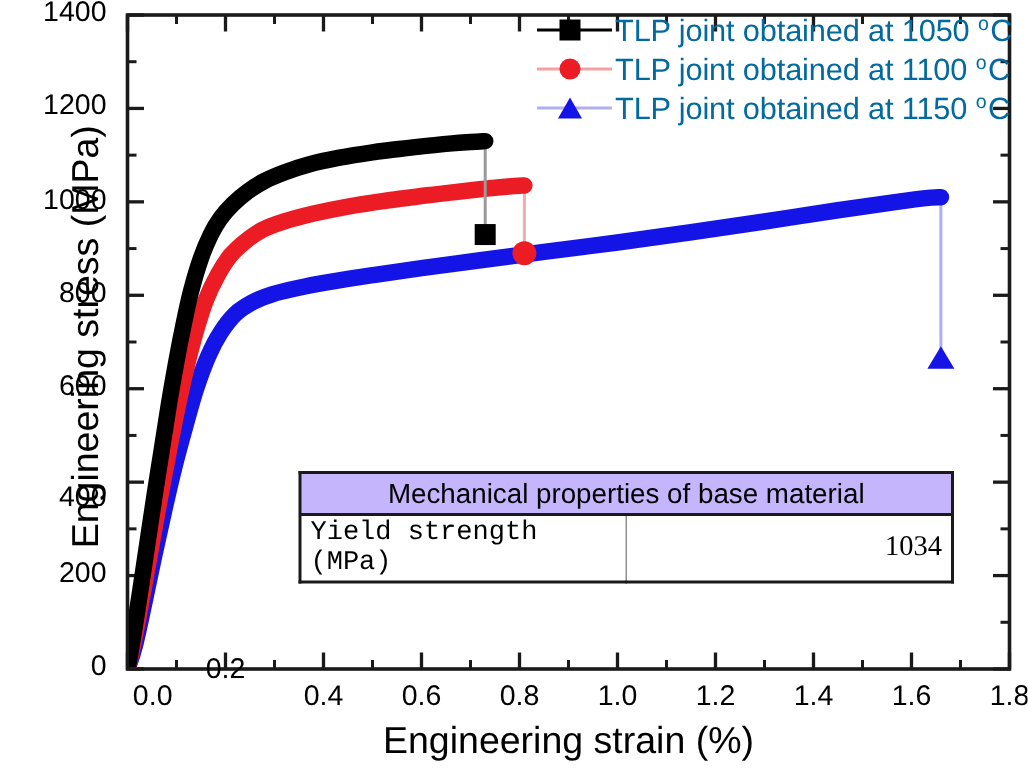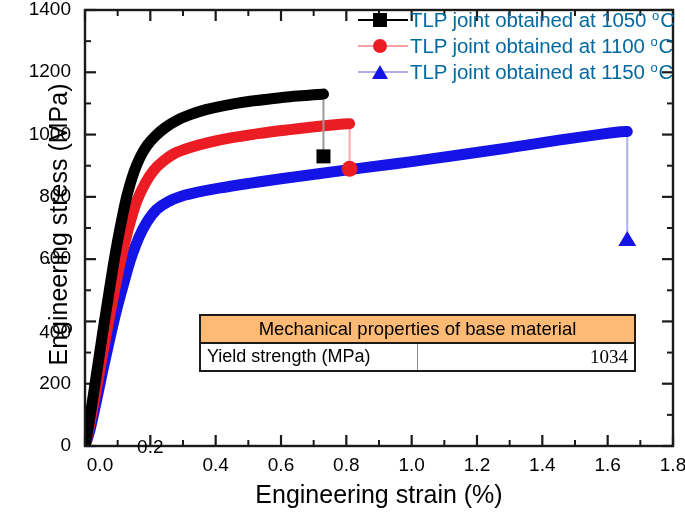--- a/index.html
+++ b/index.html
@@ -126,28 +126,29 @@
   }
   #prop-table td {
     border: 1px solid #8f8f8f;
     padding: 1px 6px 2px 6px;
     font-size: 18px;
     color: #000000;
     font-family: "Liberation Sans", sans-serif;
     height: 23px;
   }
   #prop-table tr.header-row td {
-    background: #fdba74;
+    background: #c4b5fd;
     text-align: center;
     border-bottom: 2px solid #1a1a1a;
     font-size: 18.5px;
   }
   #prop-table td.label-cell {
     text-align: left;
     border-right: 1px solid #8f8f8f;
+    font-family: Liberation Mono, monospace;
   }
   #prop-table td.value-cell {
     text-align: right;
     font-family: "Liberation Serif", serif;
     font-size: 19px;
   }
 </style>
 </head>
 <body>
 
@@ -248,21 +249,21 @@
       <div class="tick-label ytick-label" style="left: 1px; top: 434px;">0</div>
       <div class="tick-label ytick-label" style="left: 1px; top: 371.714px;">200</div>
       <div class="tick-label ytick-label" style="left: 1px; top: 321px;">400</div>
       <div class="tick-label ytick-label" style="left: 1px; top: 247.143px;">600</div>
       <div class="tick-label ytick-label" style="left: 1px; top: 184.857px;">800</div>
       <div class="tick-label ytick-label" style="left: 1px; top: 122.571px;">1000</div>
       <div class="tick-label ytick-label" style="left: 1px; top: 60.2857px;">1200</div>
       <div class="tick-label ytick-label" style="left: 1px; top: -2px;">1400</div>
     </div>
   <div id="xtick-labels">
-      <div class="tick-label xtick-label" style="left: 70px; top: 454px;">0.0</div>
+      <div class="tick-label xtick-label" style="left: 55px; top: 454px; text-align: right;">0.0</div>
       <div class="tick-label xtick-label" style="left: 120.333px; top: 436px;">0.2</div>
       <div class="tick-label xtick-label" style="left: 185.667px; top: 454px;">0.4</div>
       <div class="tick-label xtick-label" style="left: 251px; top: 454px;">0.6</div>
       <div class="tick-label xtick-label" style="left: 316.333px; top: 454px;">0.8</div>
       <div class="tick-label xtick-label" style="left: 381.667px; top: 454px;">1.0</div>
       <div class="tick-label xtick-label" style="left: 447px; top: 454px;">1.2</div>
       <div class="tick-label xtick-label" style="left: 512.333px; top: 454px;">1.4</div>
       <div class="tick-label xtick-label" style="left: 577.667px; top: 454px;">1.6</div>
       <div class="tick-label xtick-label" style="left: 643px; top: 454px;">1.8</div>
     </div>

